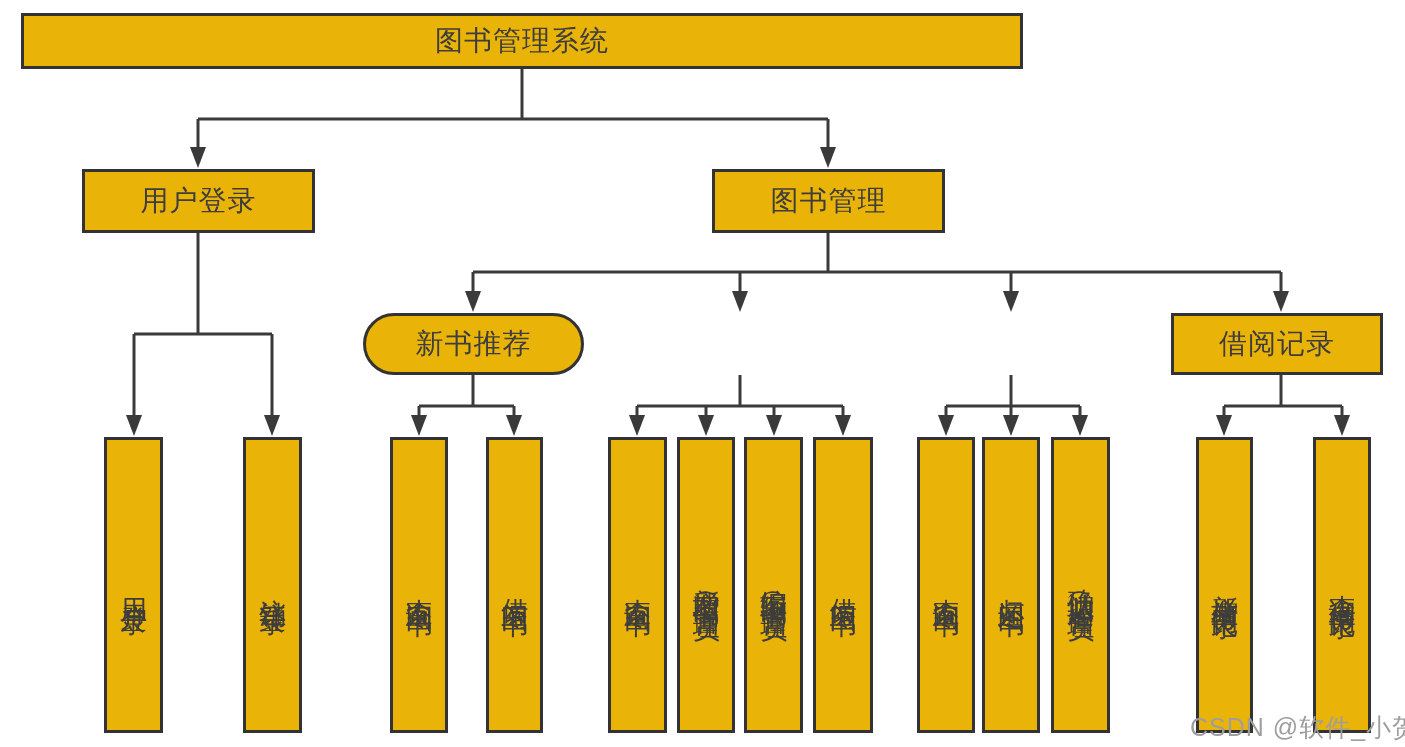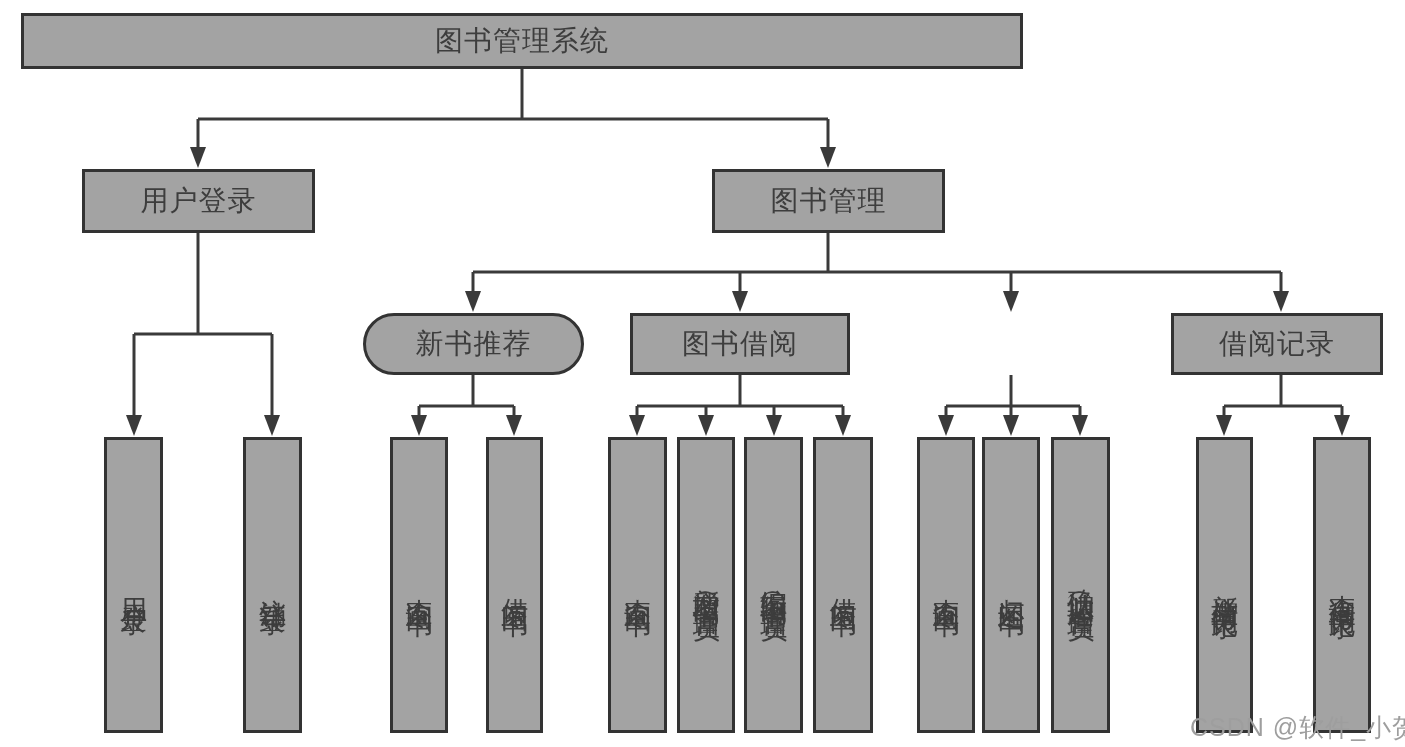--- a/index.html
+++ b/index.html
@@ -18,21 +18,21 @@
     font-family: "Liberation Sans", "DejaVu Sans", sans-serif;
     overflow: hidden;
   }
   svg.connectors { position: absolute; left: 0; top: 0; z-index: 1; }
   svg.connectors path.l { fill: none; stroke: var(--line); stroke-width: 3; }
   svg.connectors path.a { fill: var(--line); stroke: none; }
   .box {
     position: absolute;
     box-sizing: border-box;
     border: 3px solid var(--border);
-    background: #a3a3a3;
+    background: #eab308;
     display: flex;
     align-items: center;
     justify-content: center;
     color: var(--text);
     z-index: 2;
   }
   .hbox { font-size: 28px; letter-spacing: 1px; }
   .vbox span {
     writing-mode: vertical-rl;
     text-orientation: mixed;
@@ -132,23 +132,20 @@
   <div class="box hbox" style="left:82px; top:169px; width:233px; height:64px;">
     <span>用户登录</span>
   </div>
   <div class="box hbox" style="left:712px; top:169px; width:233px; height:64px;">
     <span>图书管理</span>
   </div>
 
   <div class="box hbox" style="left:363px; top:313px; width:221px; height:62px;border-radius:31px;">
     <span>新书推荐</span>
   </div>
-  <div class="box hbox" style="left:630px; top:313px; width:220px; height:62px;">
-    <span>图书借阅</span>
-  </div>
   <div class="box hbox" style="left:1171px; top:313px; width:212px; height:62px;">
     <span>借阅记录</span>
   </div>
 
   <div class="box vbox" style="left:104px; top:437px; width:59px; height:296px;">
     <span>用户登录</span>
   </div>
   <div class="box vbox" style="left:243px; top:437px; width:59px; height:296px;">
     <span>注销登录</span>
   </div>

